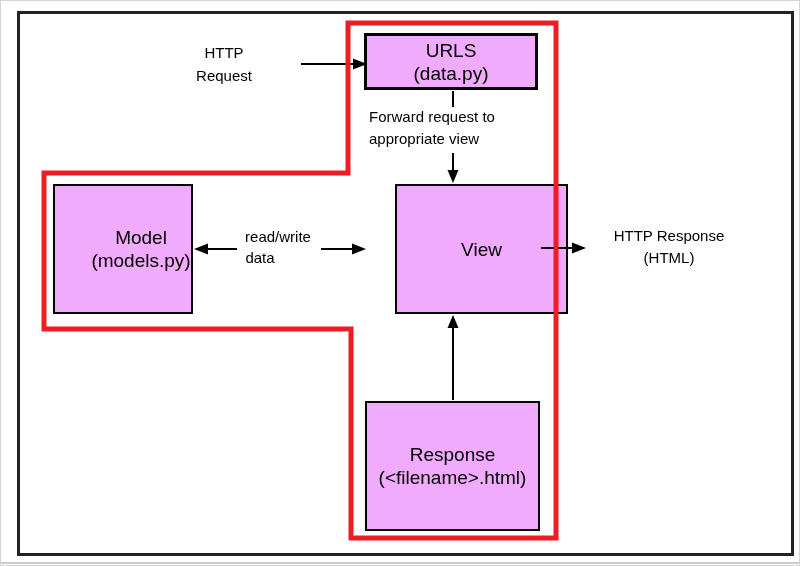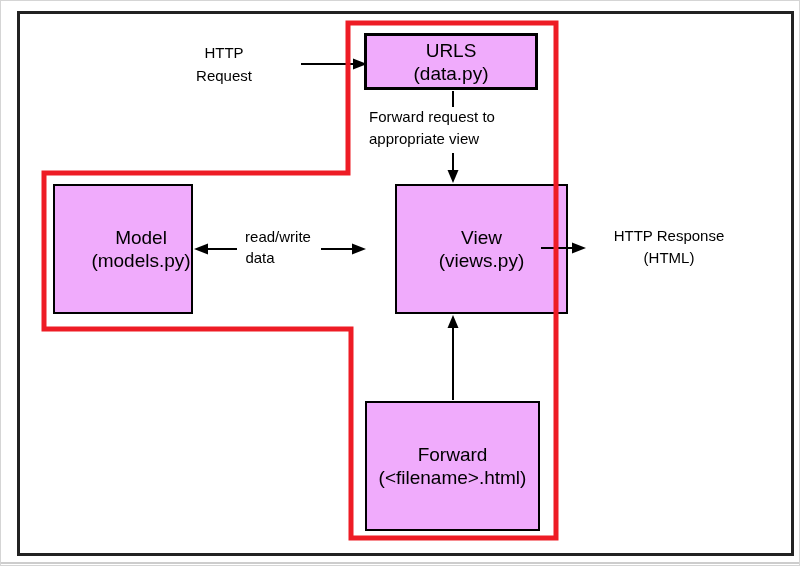--- a/index.html
+++ b/index.html
@@ -90,25 +90,24 @@
     <div>(data.py)</div>
   </div>
 
   <div class="node node--model">
     <div>Model</div>
     <div>(models.py)</div>
   </div>
 
   <div class="node node--view">
     <div>View</div>
-    <div>(views.py)</div>
   </div>
 
   <div class="node node--template">
-    <div>Forward</div>
+    <div>Response</div>
     <div>(&lt;filename&gt;.html)</div>
   </div>
 
   <div class="label label--http-request">
     <div>HTTP</div>
     <div>Request</div>
   </div>
 
   <div class="label label--forward">
     <div>Forward request to</div>

